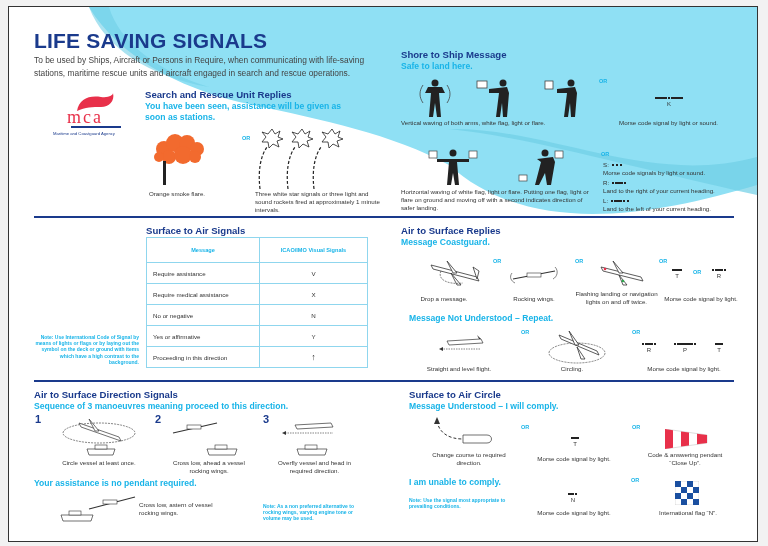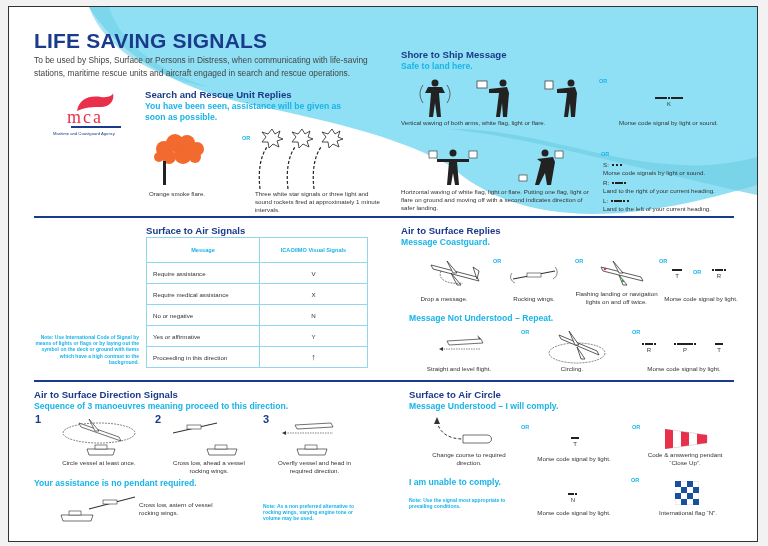--- a/index.html
+++ b/index.html
@@ -29,34 +29,34 @@
 
 <div class="sheet">
 
   <svg class="wave" style="left:0;top:0" width="748" height="534" viewBox="0 0 748 534">
     <path d="M80,0 L748,0 L748,178 C640,210 520,230 440,158 C380,125 300,110 230,95 C170,80 110,50 80,0 Z" fill="#8fe0f4"></path>
     <path d="M748,150 C640,180 540,120 440,122 C520,130 620,160 748,188 Z" fill="#6fcfe6" opacity="0.7"></path>
     <path d="M80,0 C95,40 140,70 200,80 C150,65 110,35 100,0 Z" fill="#6fcfe6" opacity="0.6"></path>
   </svg>
 
   <div class="abs title" style="left:25px;top:22px">LIFE SAVING SIGNALS</div>
-  <div class="abs intro" style="left:25px;top:47px">To be used by Ships, Surface or Persons in Distress, when communicating with life-saving</div>
+  <div class="abs intro" style="left:25px;top:47px">To be used by Ships, Aircraft or Persons in Require, when communicating with life-saving</div>
   <div class="abs intro" style="left:25px;top:60px">stations, maritime rescue units and aircraft engaged in search and rescue operations.</div>
 
   <div class="abs" style="left:44px;top:86px;width:90px;height:48px">
     <svg width="40" height="20" style="position:absolute;left:22px;top:0">
       <path d="M2,18 C4,6 14,2 26,4 C34,5 38,2 38,0 C40,8 34,14 26,14 C18,14 10,14 2,18 Z" fill="#e8304a"></path>
     </svg>
     <div style="position:absolute;left:14px;top:14px;font-family:'Liberation Serif',serif;font-size:18px;color:#e8304a;letter-spacing:2px">mca</div>
     <div style="position:absolute;left:18px;top:33px;width:50px;height:2px;background:#1a3a8c"></div>
     <div style="position:absolute;left:0px;top:38px;font-size:4.2px;color:#1a3a8c;white-space:nowrap">Maritime and Coastguard Agency</div>
   </div>
 
   <div class="abs h2" style="left:136px;top:82px">Search and Rescue Unit Replies</div>
-  <div class="abs h3" style="left:136px;top:94px;width:205px;line-height:11px">You have been seen, assistance will be given as soon as possible.</div>
+  <div class="abs h3" style="left:136px;top:94px;width:205px;line-height:11px">You have been seen, assistance will be given as soon as stations.</div>
   <svg class="abs" style="left:140px;top:124px" width="70" height="55">
     <g fill="#f26a2e">
         <circle cx="15" cy="18" r="8"></circle>
         <circle cx="26" cy="12" r="9"></circle>
         <circle cx="38" cy="12" r="8"></circle>
         <circle cx="48" cy="18" r="7"></circle>
         <circle cx="20" cy="26" r="7"></circle>
         <circle cx="34" cy="24" r="9"></circle>
         <circle cx="46" cy="26" r="6"></circle>
         <circle cx="10" cy="26" r="5"></circle>

